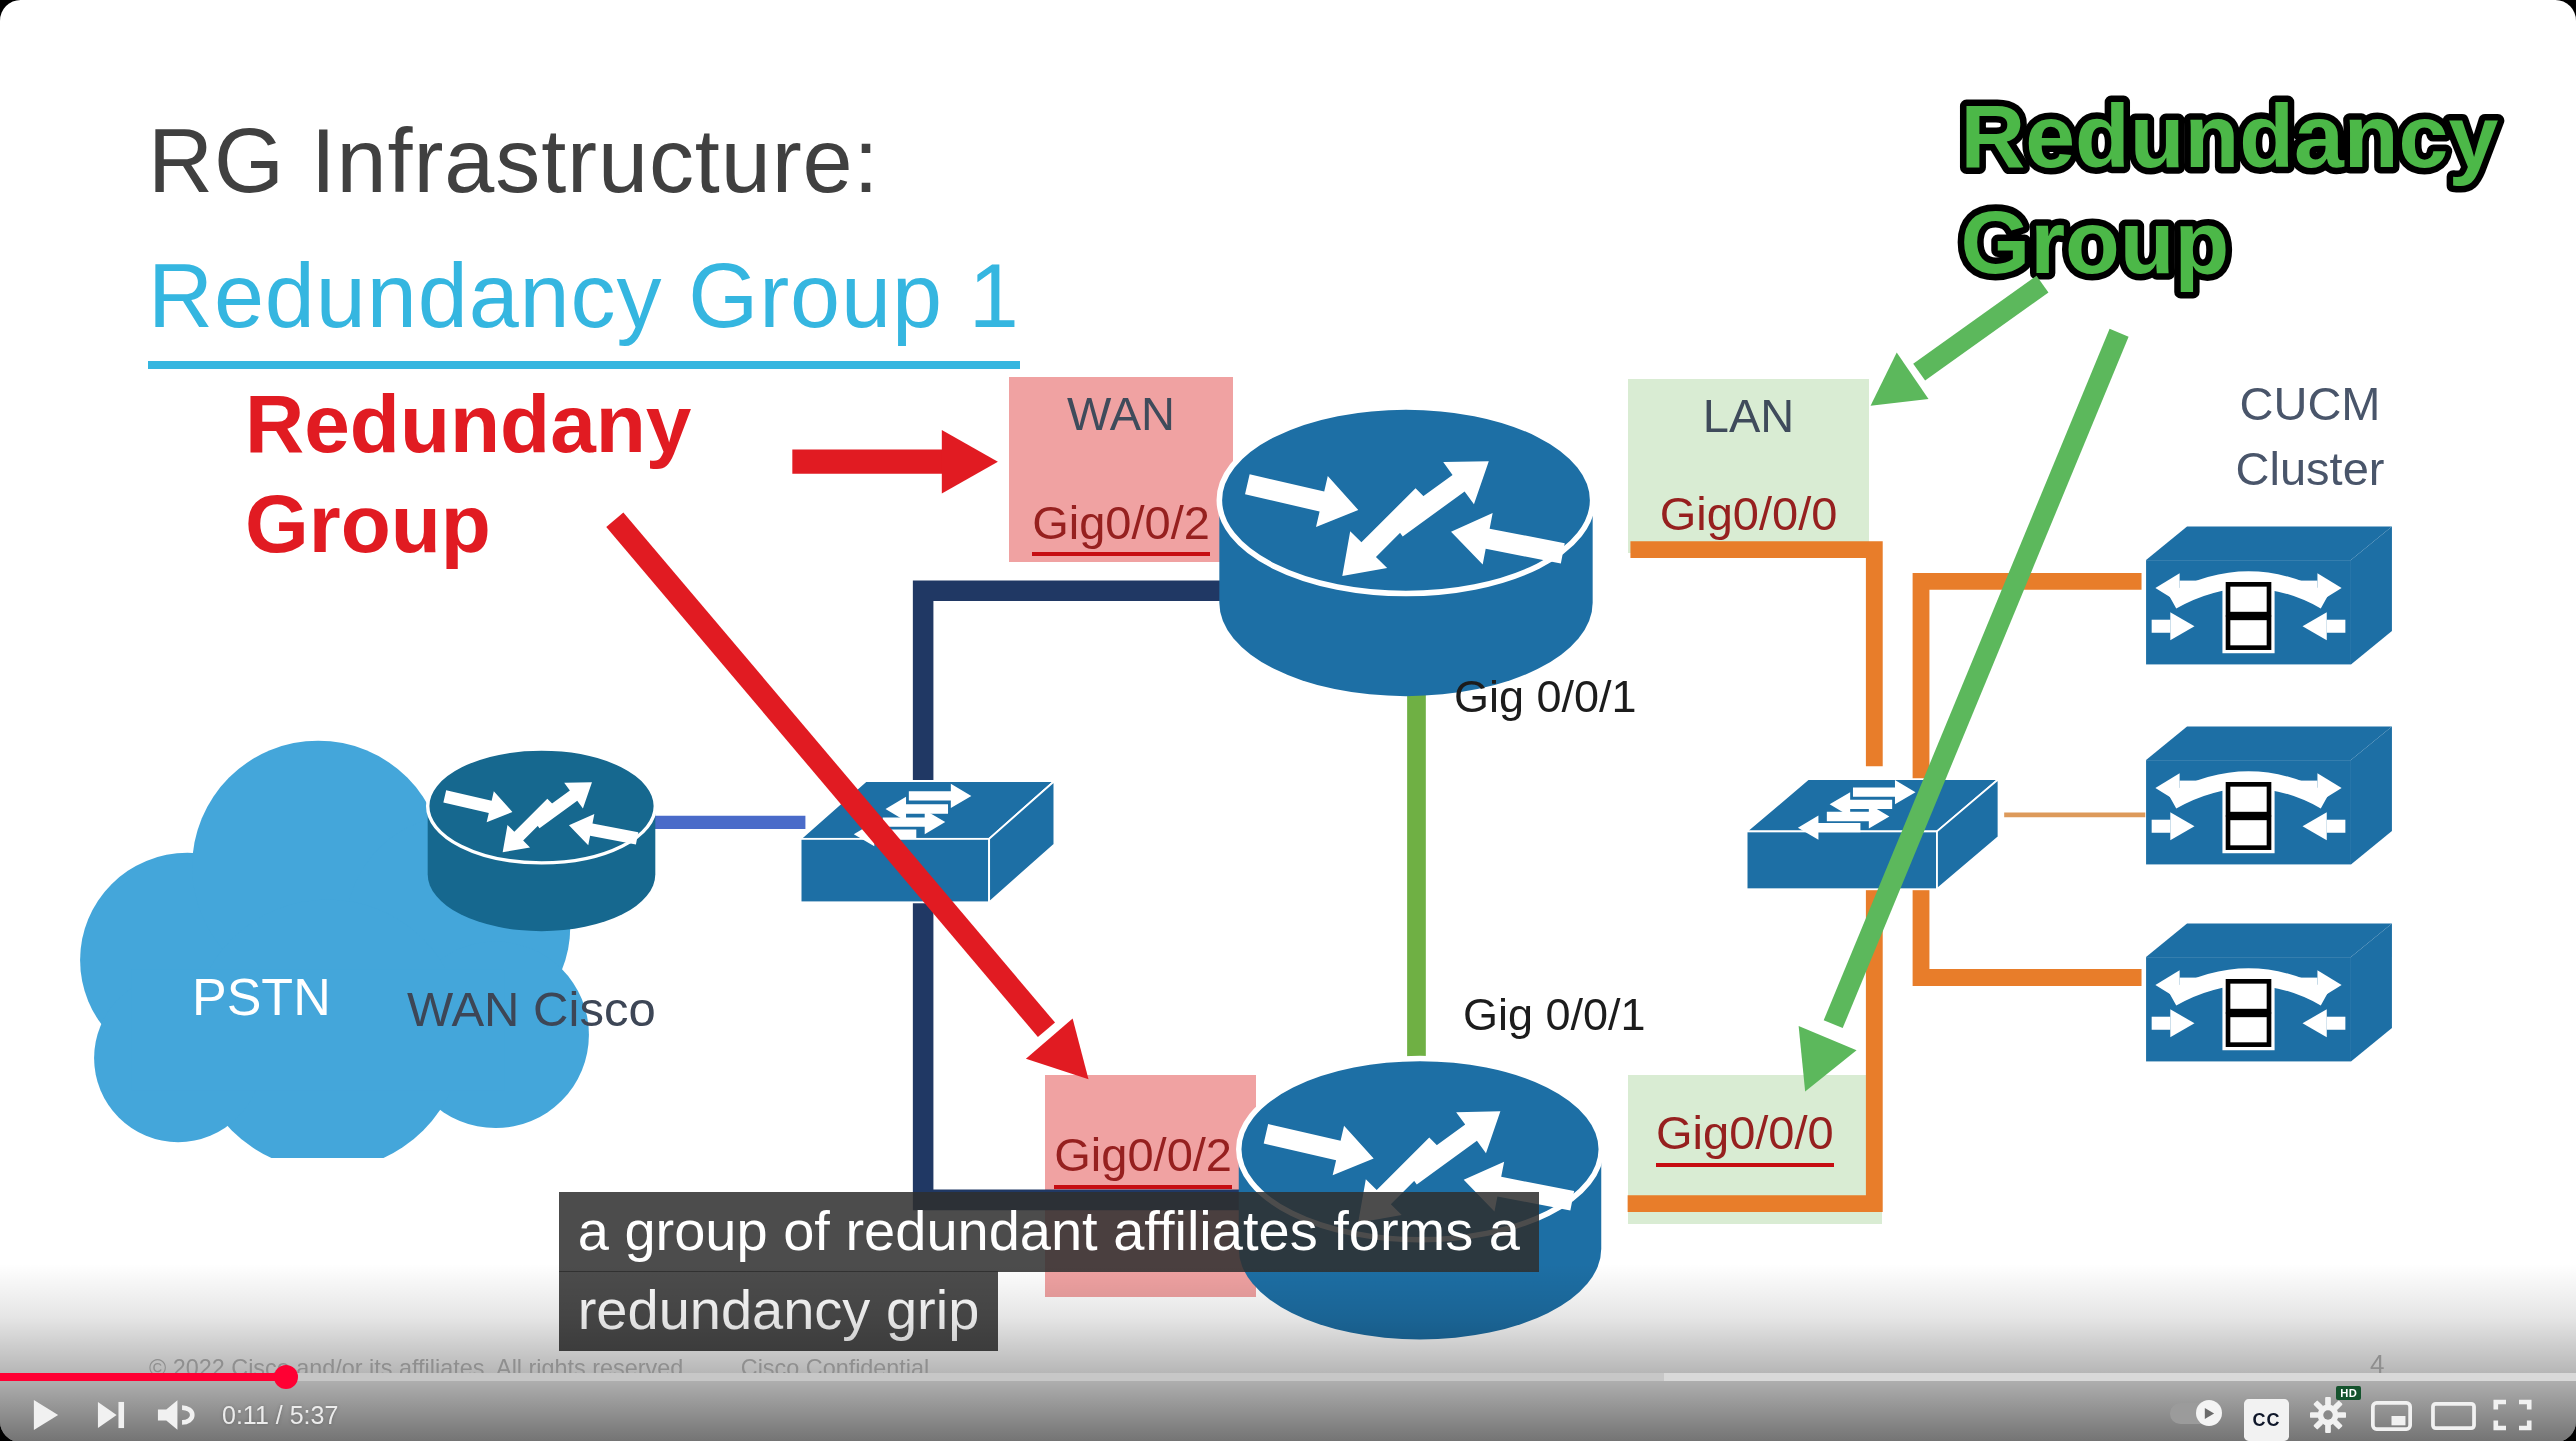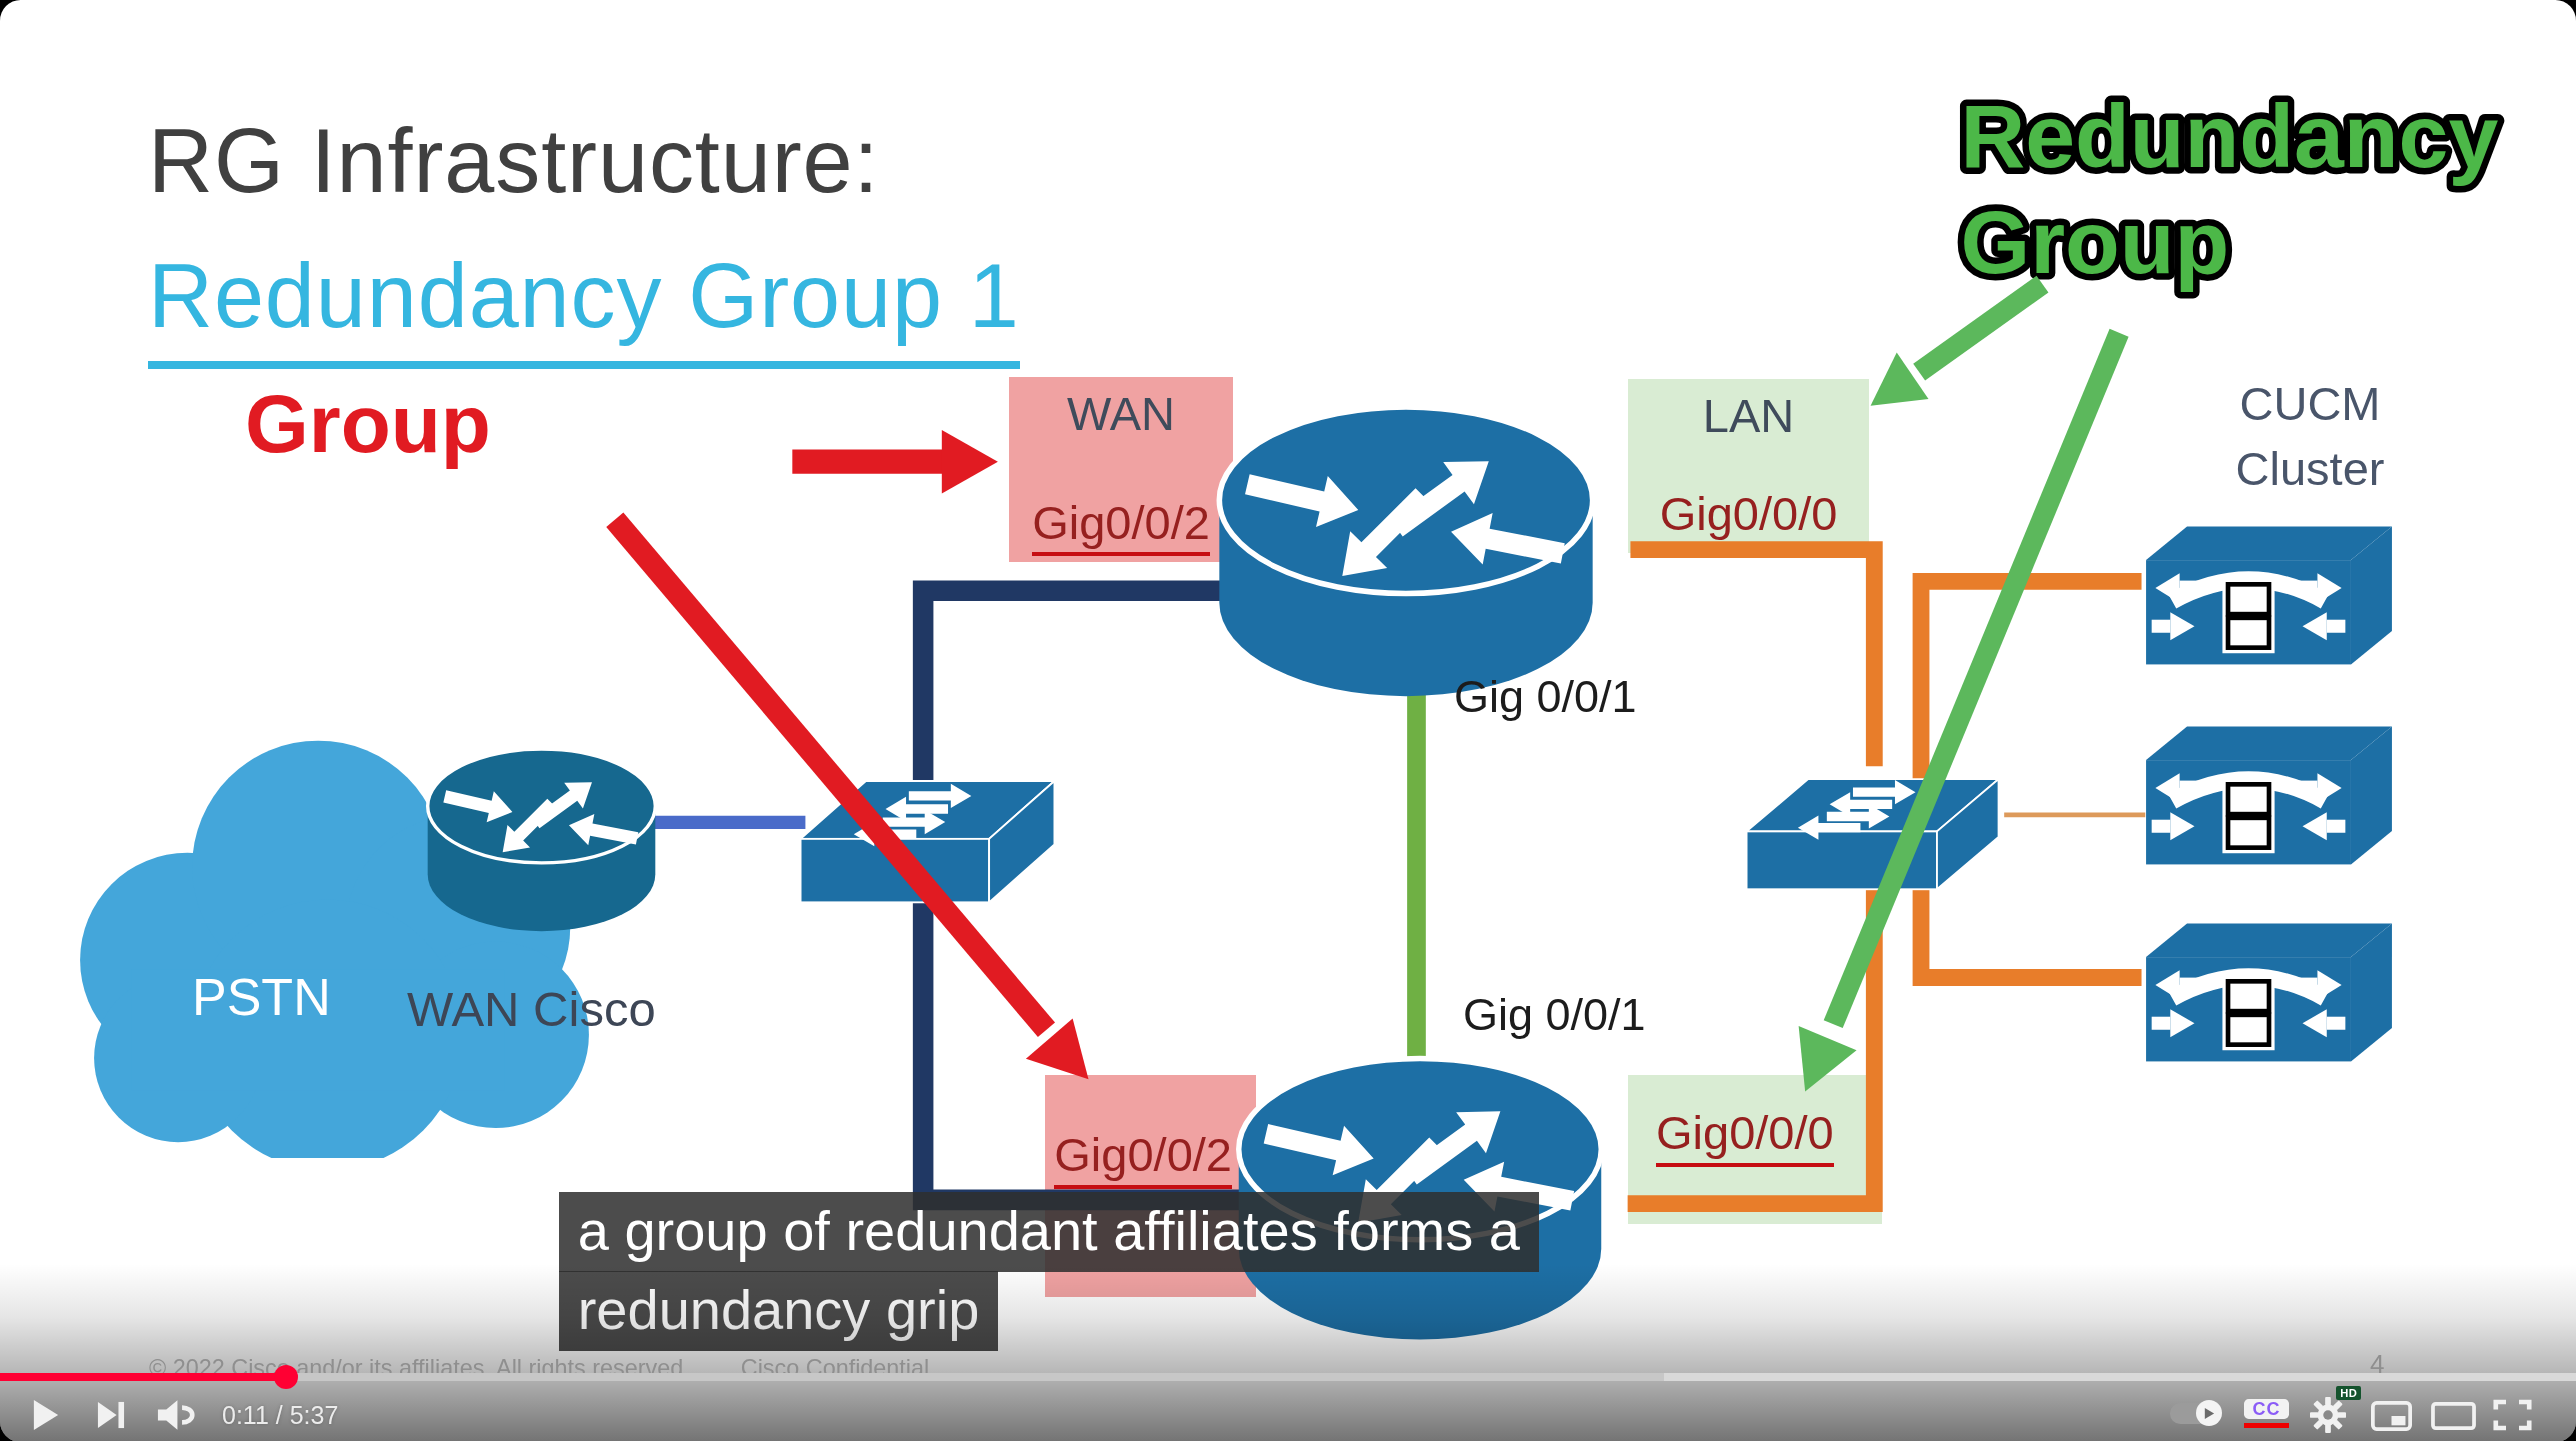--- a/index.html
+++ b/index.html
@@ -37,22 +37,22 @@
   .shade{left:0;right:0;bottom:0;height:178px;z-index:10;pointer-events:none;
          background:linear-gradient(to bottom,rgba(0,0,0,0) 0%,rgba(0,0,0,0.10) 30%,rgba(0,0,0,0.28) 60%,rgba(0,0,0,0.55) 100%);}
   .progress{left:0;right:0;top:1373px;height:7.5px;z-index:12;}
   .prog-base{position:absolute;left:0;top:0;height:7.5px;width:100%;background:#d9d9d9;}
   .prog-buf{position:absolute;left:0;top:0;height:7.5px;background:#c7c7c7;}
   .prog-played{position:absolute;left:0;top:0;height:7.5px;background:#ff0033;}
   .scrubber{position:absolute;top:-8.4px;width:24px;height:24px;border-radius:50%;background:#ff0033;}
   .controls{left:0;right:0;bottom:0;height:54px;z-index:13;}
   .ctl{position:absolute;display:flex;align-items:center;justify-content:center;}
   .time{font-size:25px;color:#ececec;text-shadow:0 0 3.7px rgba(0,0,0,0.25);white-space:nowrap;}
-  .ccbtn{width:45px;height:20px;background:#f2f2f2;border-radius:4.7px;display:flex;align-items:center;justify-content:center;
-         font-size:18px;font-weight:700;color:#8b5cf6;letter-spacing:0.9px;}
+  .ccbtn{width:45px;height:42px;background:#f2f2f2;border-radius:4.7px;display:flex;align-items:center;justify-content:center;
+         font-size:18px;font-weight:700;color:#0f172a;letter-spacing:0.9px;}
   .ccline{position:absolute;left:0;bottom:-8.4px;width:45px;height:4.7px;background:#e00;}
   .hdbadge{position:absolute;right:-15px;top:-11.2px;background:#14532d;color:#fff;font-size:11.2px;font-weight:700;
            padding:0.9px 3.7px;border-radius:1.9px;letter-spacing:0.5px;}
   .toggle{width:50px;height:20.6px;border-radius:10.3px;background:#9b9b9b;position:relative;}
   .knob{position:absolute;right:-1.9px;top:-2.8px;width:26px;height:26px;border-radius:50%;background:#f4f4f4;
         display:flex;align-items:center;justify-content:center;}
 </style>
 </head>
 <body>
 
@@ -210,20 +210,21 @@
       <rect x="172" y="64" width="20" height="16"></rect>
         <polygon points="192,56 218,72 192,88"></polygon>
       <rect x="202" y="106" width="20" height="14"></rect>
         <polygon points="202,98 176,113 202,128"></polygon>
     </g>
   </svg>
 
   <div class="abs title1">RG Infrastructure:</div>
   <div class="abs title2">Redundancy Group 1</div>
   <div class="abs rednote">
+    <div>Redundany</div>
     <div>Group</div>
   </div>
   <svg class="abs" style="left:1953px;top:73px;z-index:5;" width="607" height="262" viewBox="0 0 650 280">
     <g font-family="Liberation Sans, sans-serif" font-size="96" font-weight="700" fill="#4cb848" stroke="#000" stroke-width="14" paint-order="stroke" stroke-linejoin="round">
       <text x="8" y="100">Redundancy</text>
       <text x="8" y="214">Group</text>
     </g>
   </svg>
   <span class="abs linklabel" style="left:1454px;top:671px;">Gig 0/0/1</span>
   <span class="abs linklabel" style="left:1463px;top:989px;">Gig 0/0/1</span>

